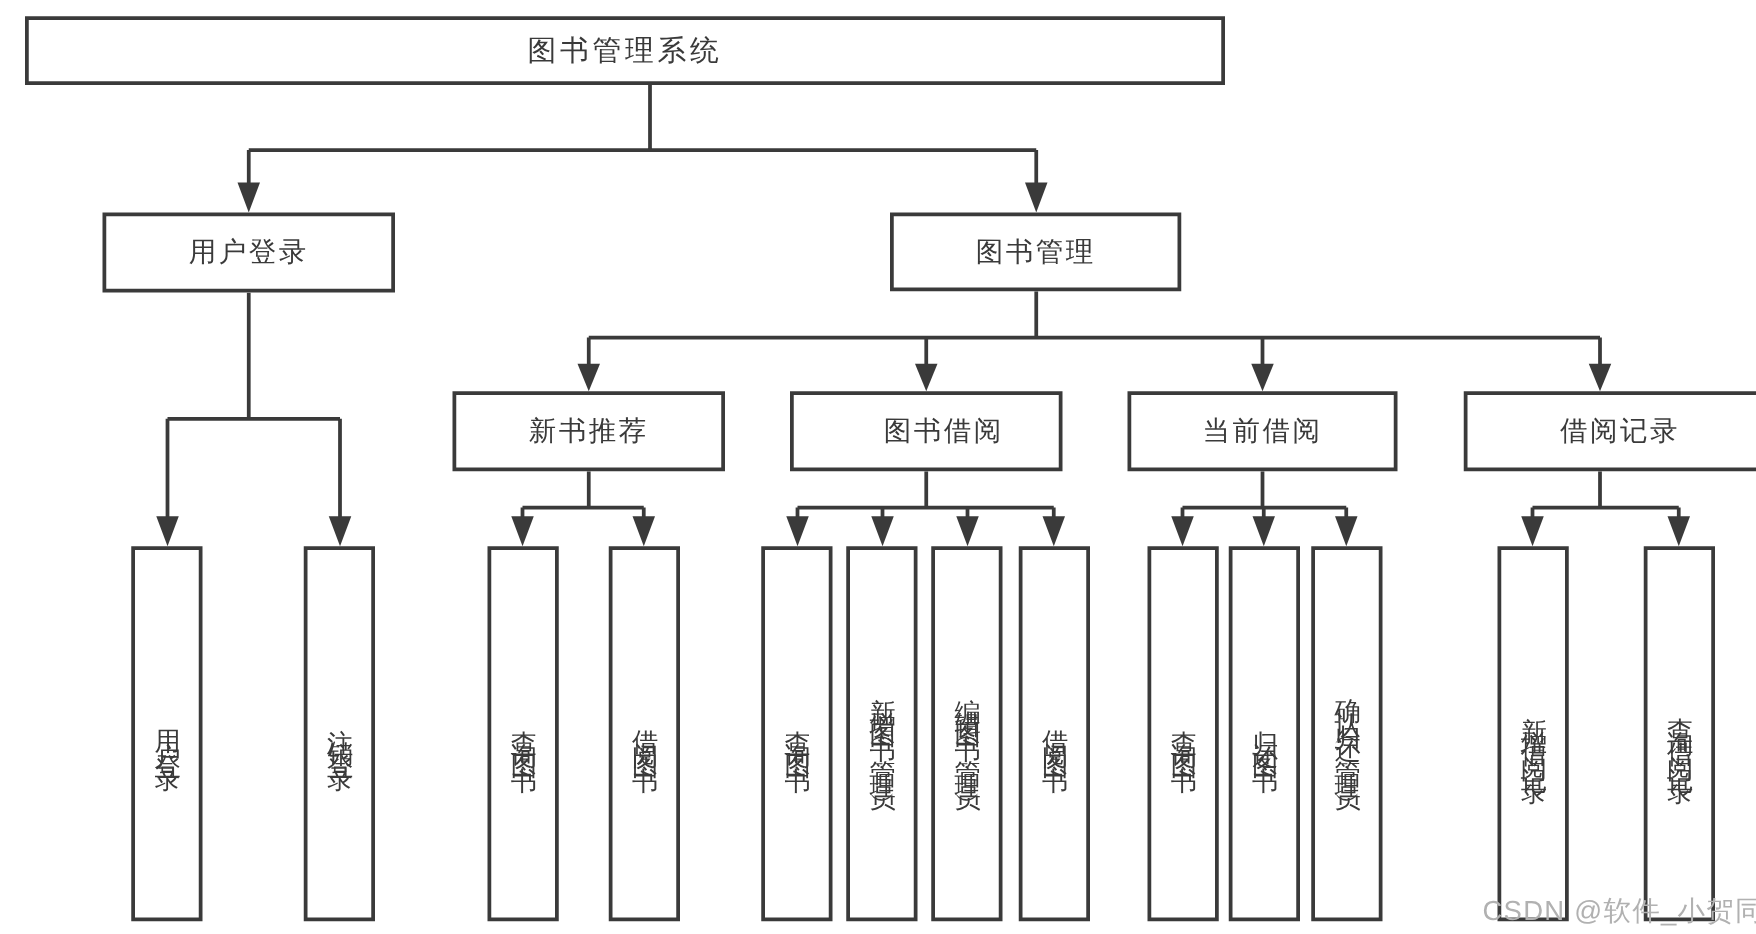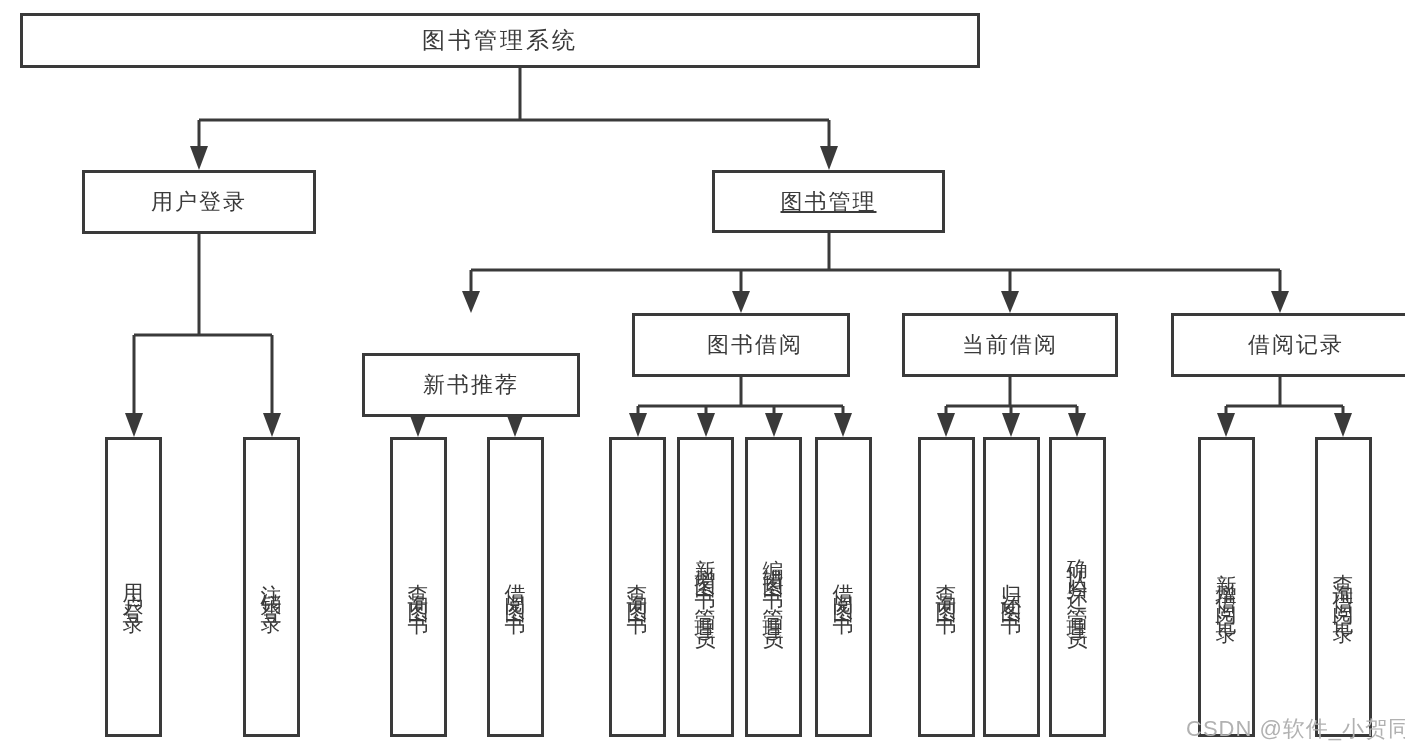--- a/index.html
+++ b/index.html
@@ -98,25 +98,25 @@
     </g>
   </svg>
 
   <div class="node h-node root-node" style="left:20px; top:13px; width:960px; height:55px;">
     <span>图书管理系统</span>
   </div>
 
   <div class="node h-node" style="left:82px; top:170px; width:234px; height:64px;">
     <span>用户登录</span>
   </div>
-  <div class="node h-node" style="left:712px; top:170px; width:233px; height:63px;text-decoration:underline;">
+  <div class="node h-node" style="left:712px; top:170px; width:233px; height:63px;">
     <span>图书管理</span>
   </div>
 
-  <div class="node h-node" style="left:362px; top:313px; width:218px; height:64px;margin-top:40px;">
+  <div class="node h-node" style="left:362px; top:313px; width:218px; height:64px;">
     <span>新书推荐</span>
   </div>
   <div class="node h-node" style="left:632px; top:313px; width:218px; height:64px;padding-left:28px;">
     <span>图书借阅</span>
   </div>
   <div class="node h-node" style="left:902px; top:313px; width:216px; height:64px;align-items:center;">
     <span>当前借阅</span>
   </div>
   <div class="node h-node" style="left:1171px; top:313px; width:250px; height:64px;">
     <span>借阅记录</span>

